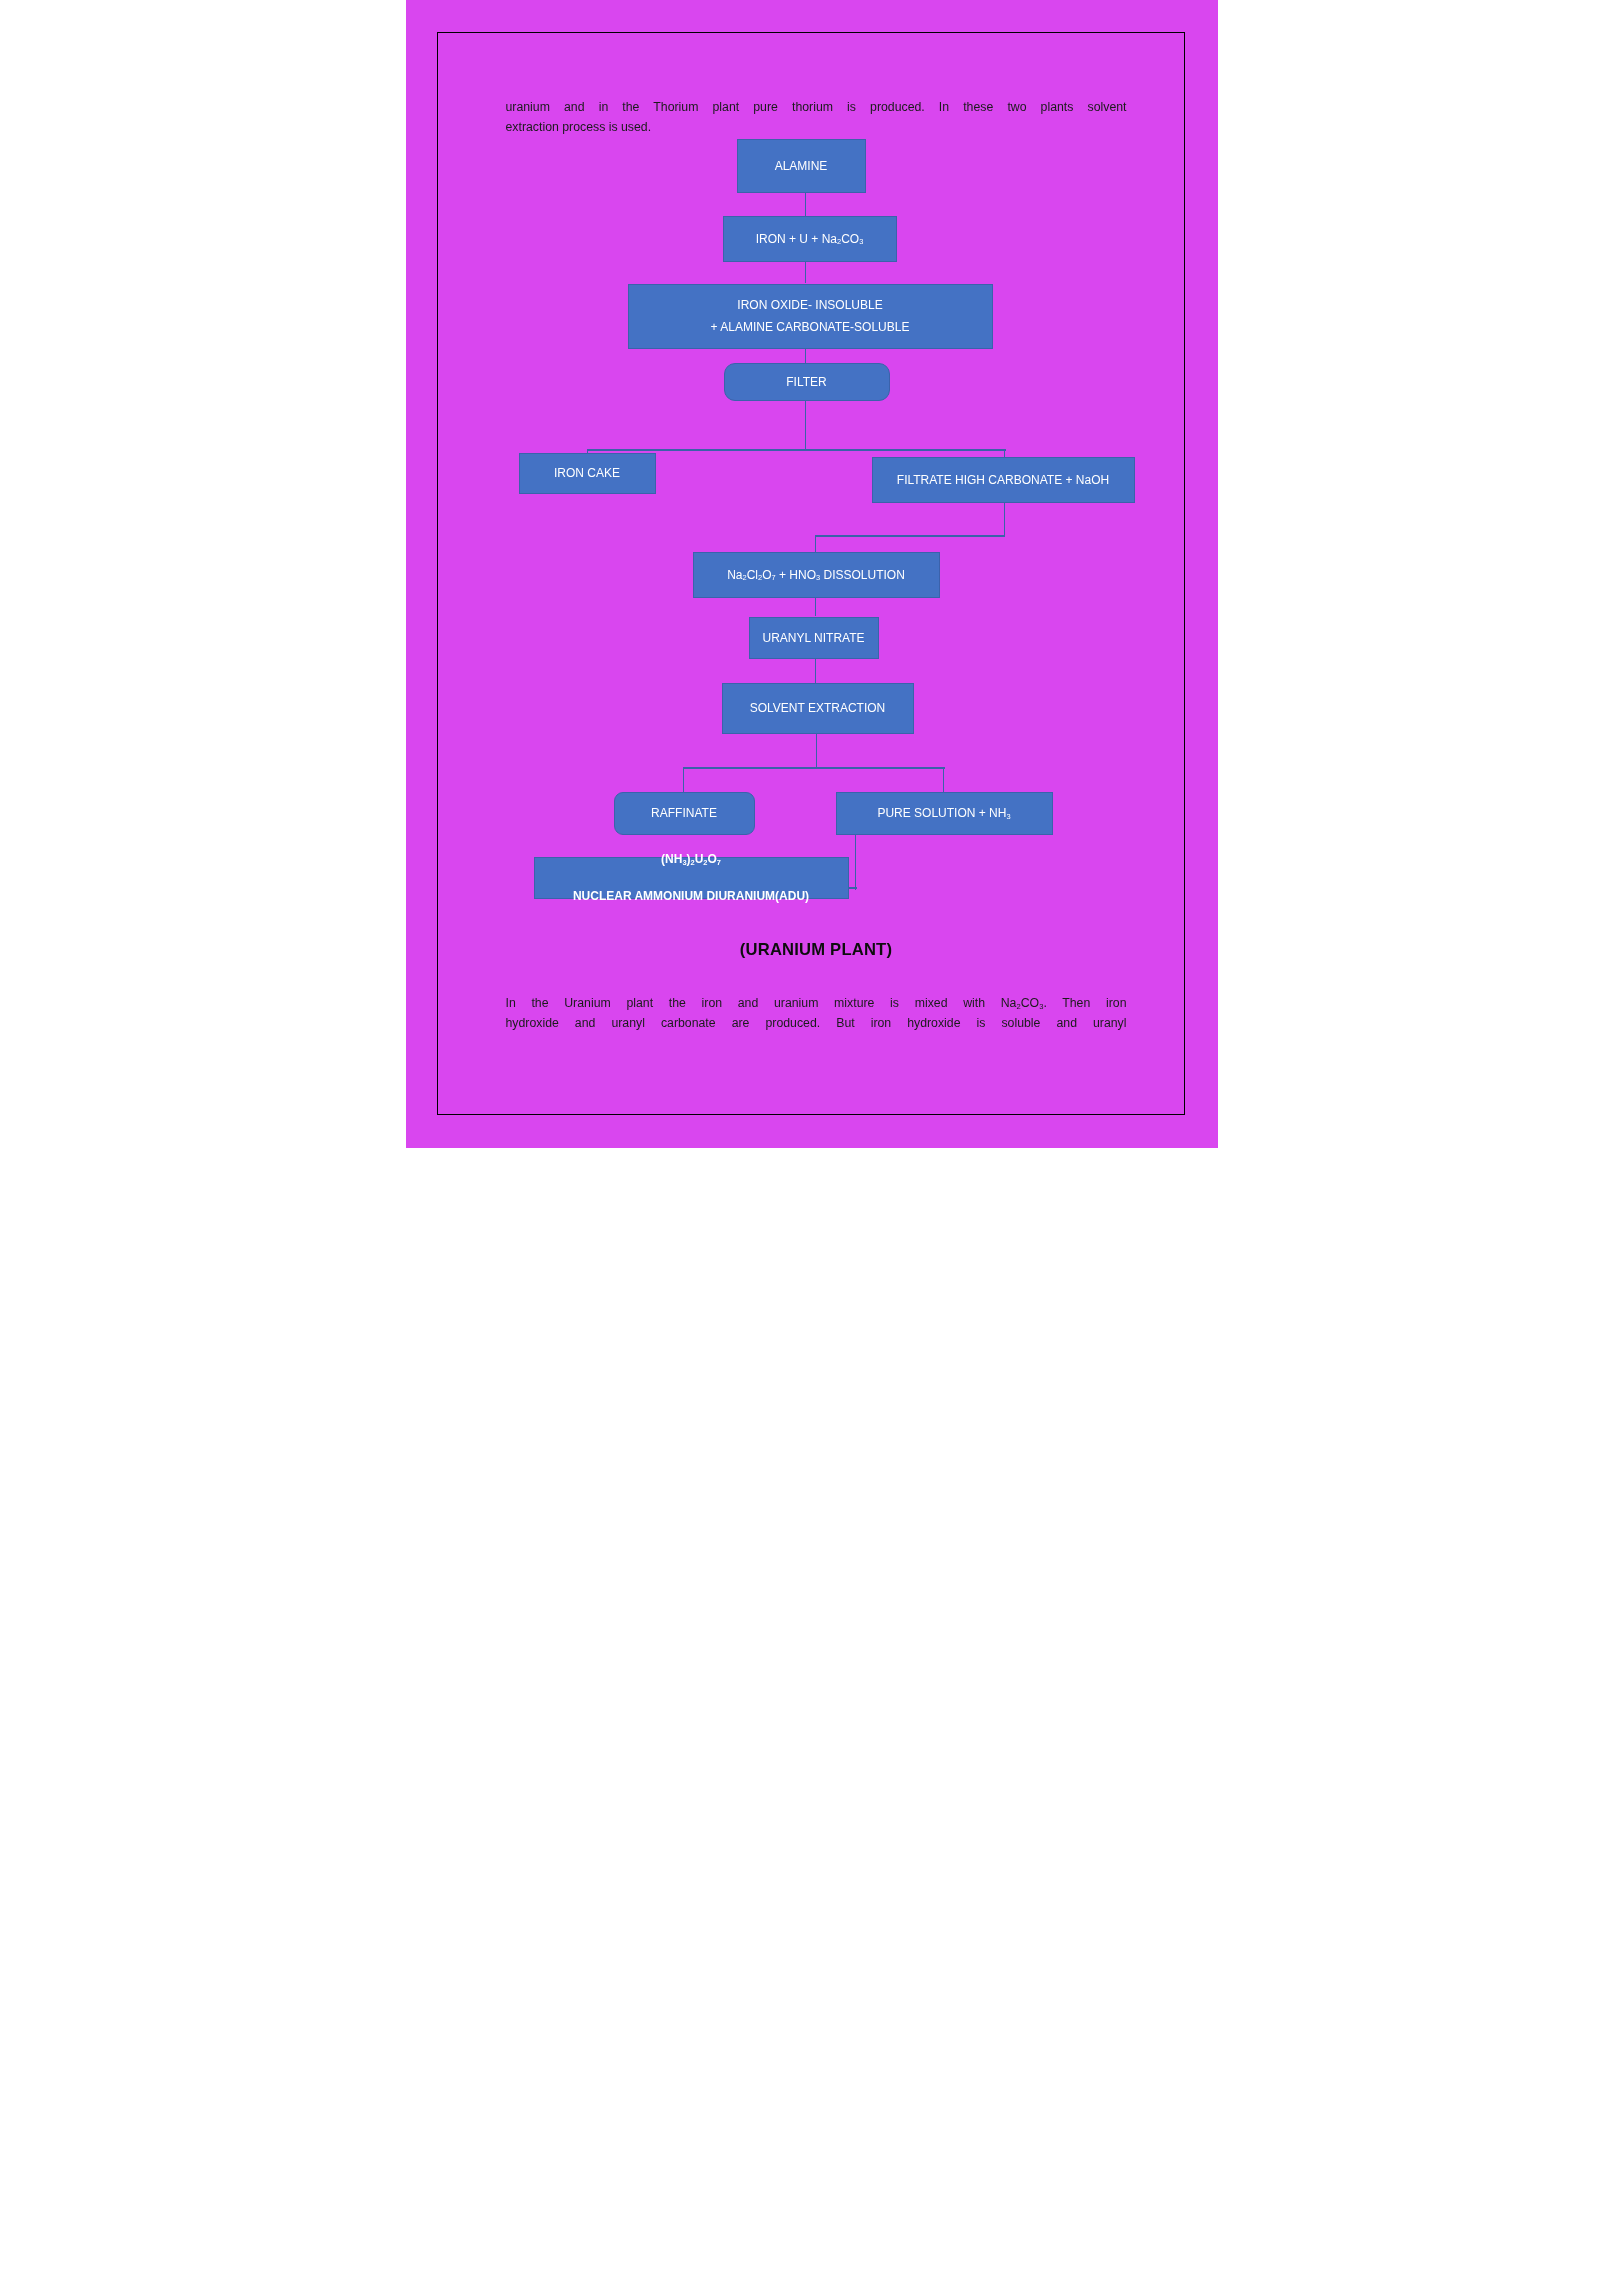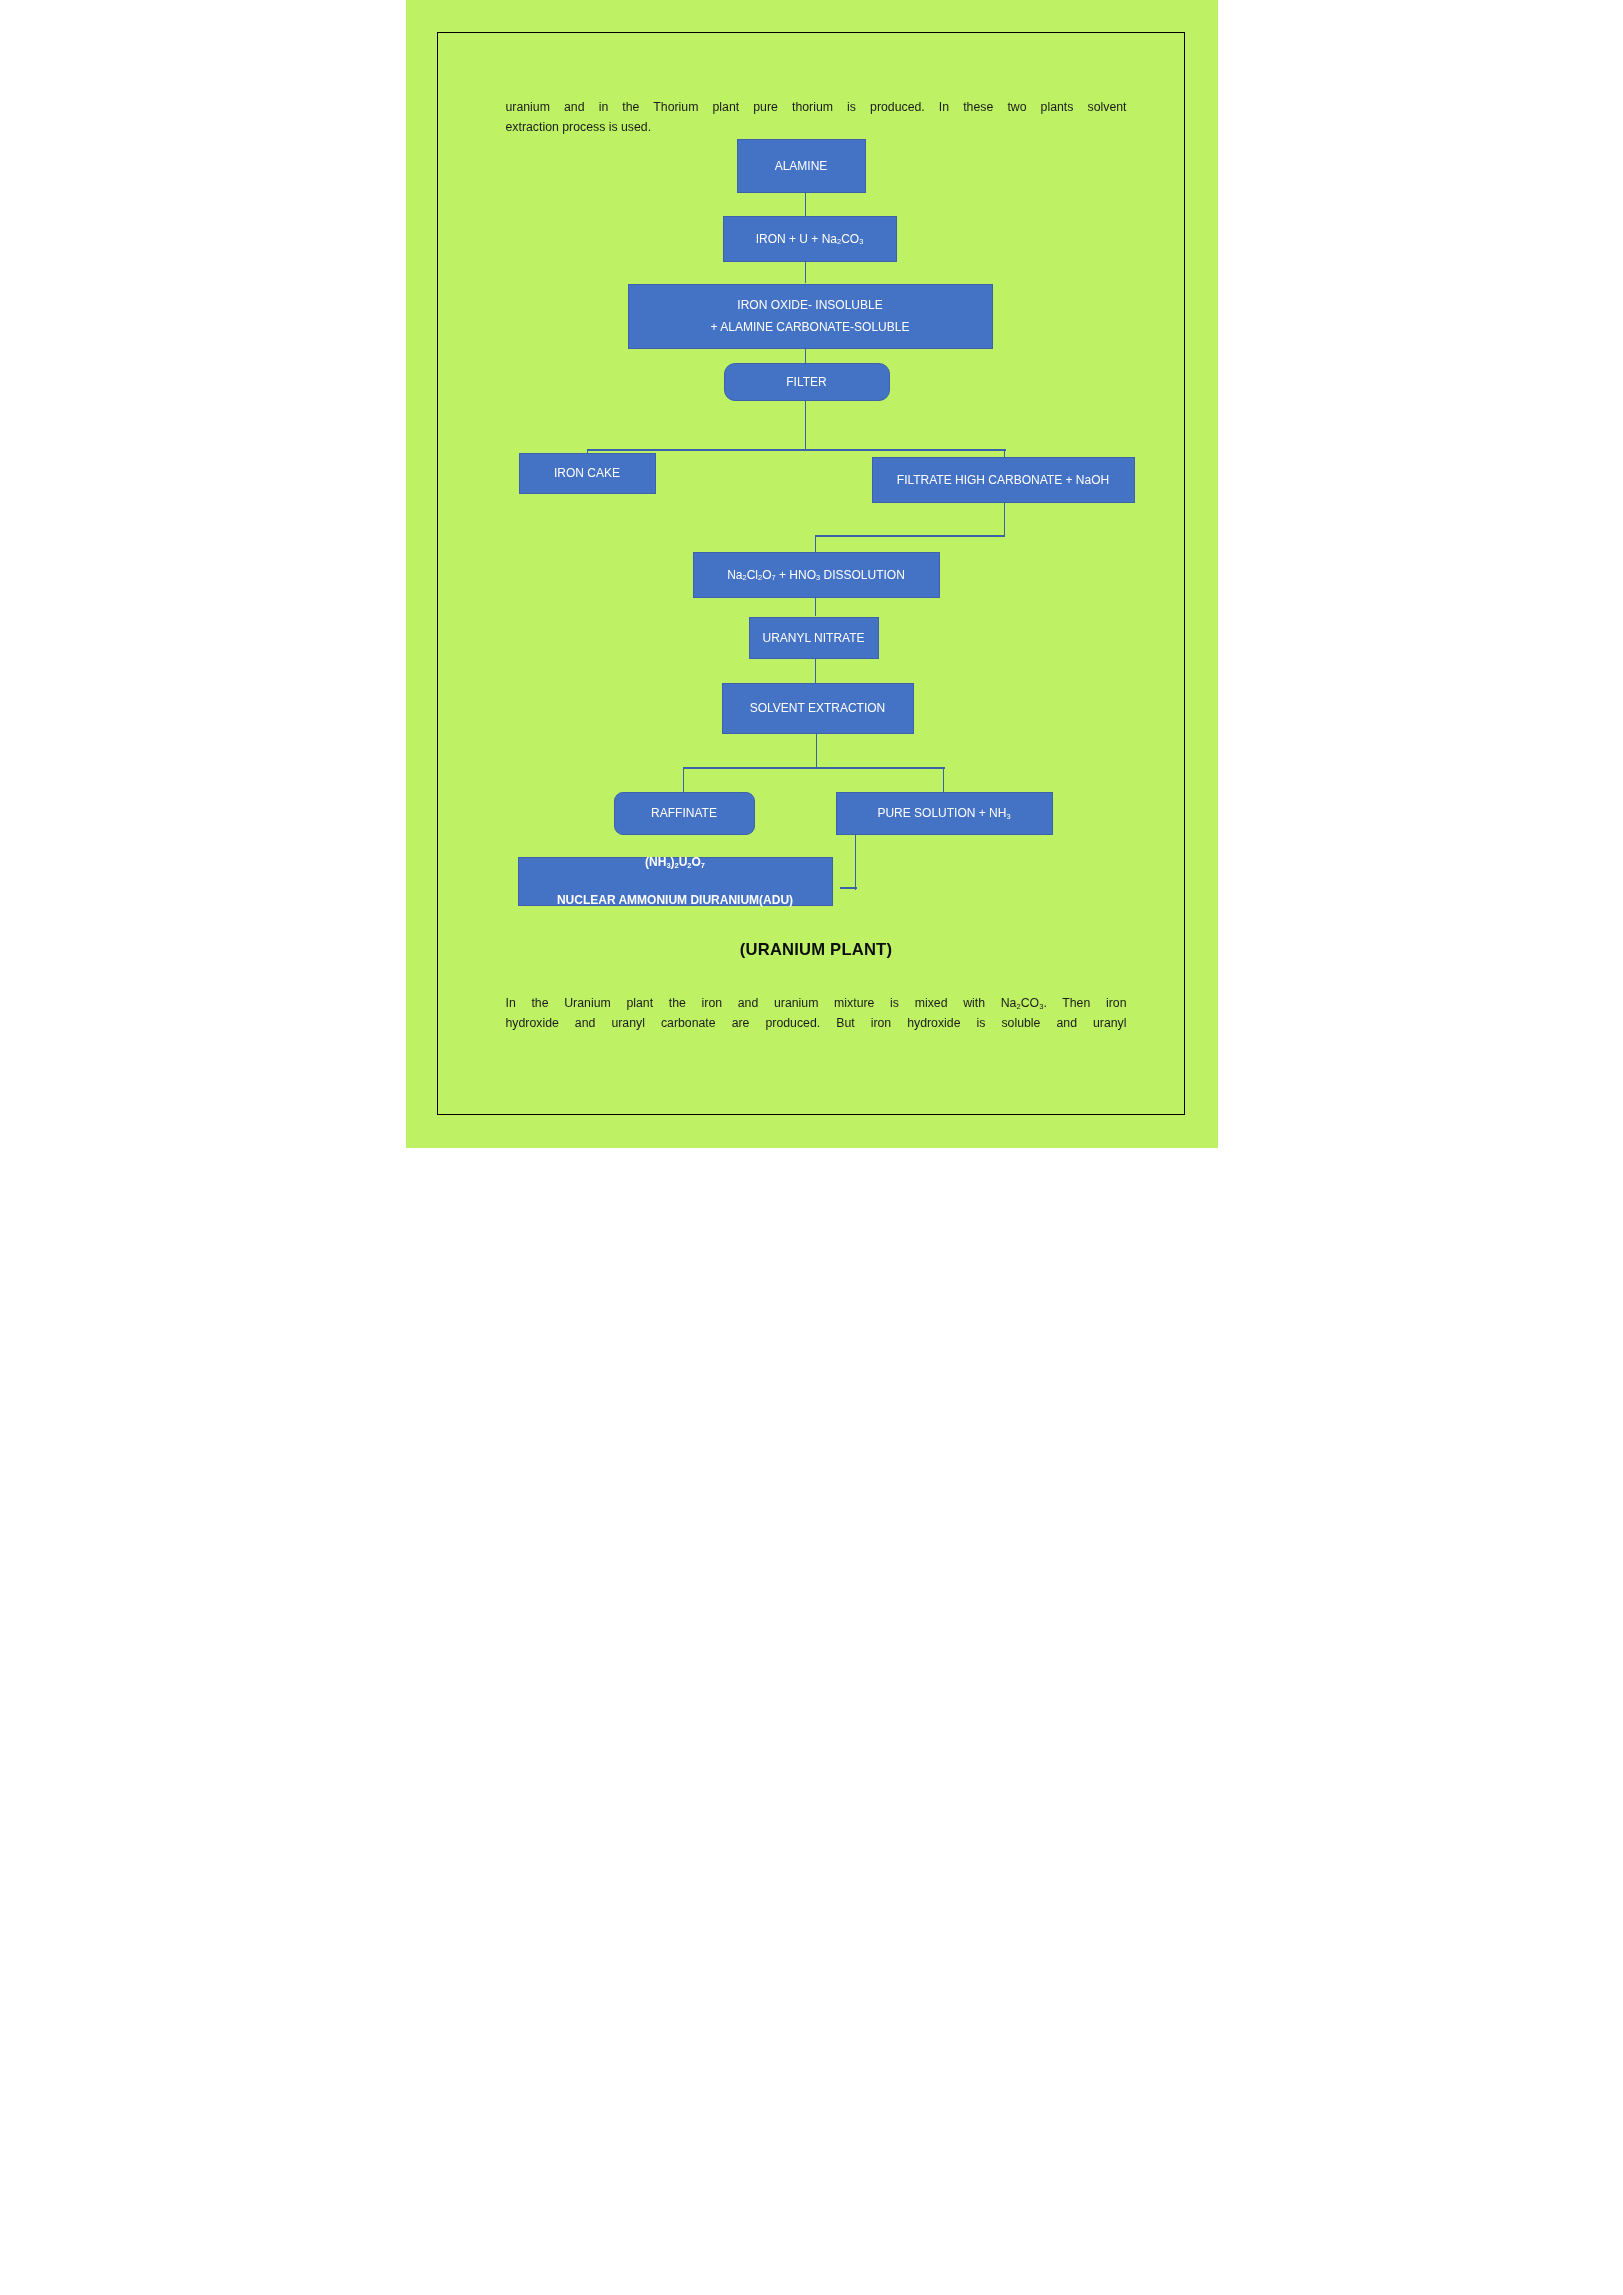--- a/index.html
+++ b/index.html
@@ -1,20 +1,20 @@
 <!DOCTYPE html>
 <html style="font-size:12.7px"><head>
 <meta charset="utf-8">
 <style>
   html,body{margin:0;padding:0;background:#ffffff;}
   .canvas{
     position:relative;
     width:812px;height:1148px;
     margin:0 auto;
-    background:#bef264;
+    background:#d946ef;
     font-family:"Liberation Sans","DejaVu Sans",sans-serif;
     color:#1b1b1b;
     overflow:hidden;
   }
   .page-border{
     position:absolute;left:31px;top:32px;width:748px;height:1083px;
     border:1.6px solid #000000;box-sizing:border-box;
   }
   
   .para{position:absolute;left:100px;width:621px;font-size:12.3px;line-height:20px;color:#1b1b1b;}
@@ -43,21 +43,21 @@
   .b-iron-u    {left:317px;top:216px;width:174px;height:46px;}
   .b-iron-oxide{left:222px;top:284px;width:365px;height:65px;}
   .b-filter    {left:318px;top:363px;width:166px;height:38px;border-radius:11px;}
   .b-iron-cake {left:113px;top:453px;width:137px;height:41px;}
   .b-filtrate  {left:466px;top:457px;width:263px;height:46px;}
   .b-dissolution{left:287px;top:552px;width:247px;height:46px;}
   .b-uranyl    {left:343px;top:617px;width:130px;height:42px;}
   .b-solvent   {left:316px;top:683px;width:192px;height:51px;}
   .b-raffinate {left:208px;top:792px;width:141px;height:43px;border-radius:9px;}
   .b-pure      {left:430px;top:792px;width:217px;height:43px;text-align:center;}
-  .b-adu       {left:112px;top:857px;width:315px;height:49px;gap:16px;}
+  .b-adu       {left:128px;top:857px;width:315px;height:42px;gap:16px;}
   
   .conn{position:absolute;background:#3a62a8;}
   .c1 {left:399px;top:193px;width:1.6px;height:24px;}
   .c2 {left:399px;top:262px;width:1.6px;height:21.4px;}
   .c3 {left:399px;top:349px;width:1.6px;height:14.3px;}
   .c4 {left:399px;top:401px;width:1.6px;height:49px;}
   .c5 {left:181px;top:449px;width:419px;height:1.6px;}
   .c6 {left:181px;top:449px;width:1.6px;height:5.5px;}
   .c7 {left:598px;top:449px;width:1.6px;height:9.5px;}
   .c8 {left:598px;top:503px;width:1.6px;height:33px;}

